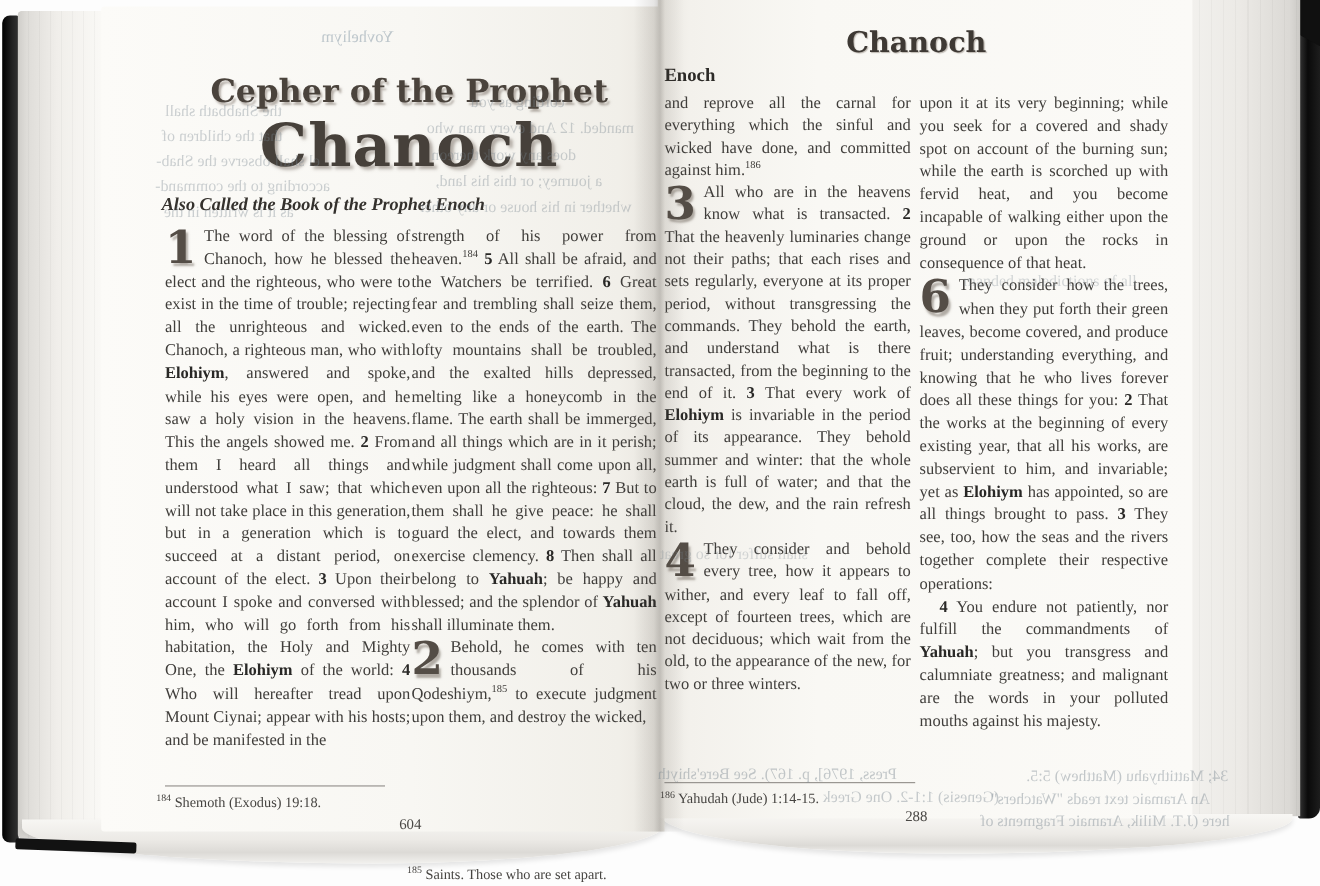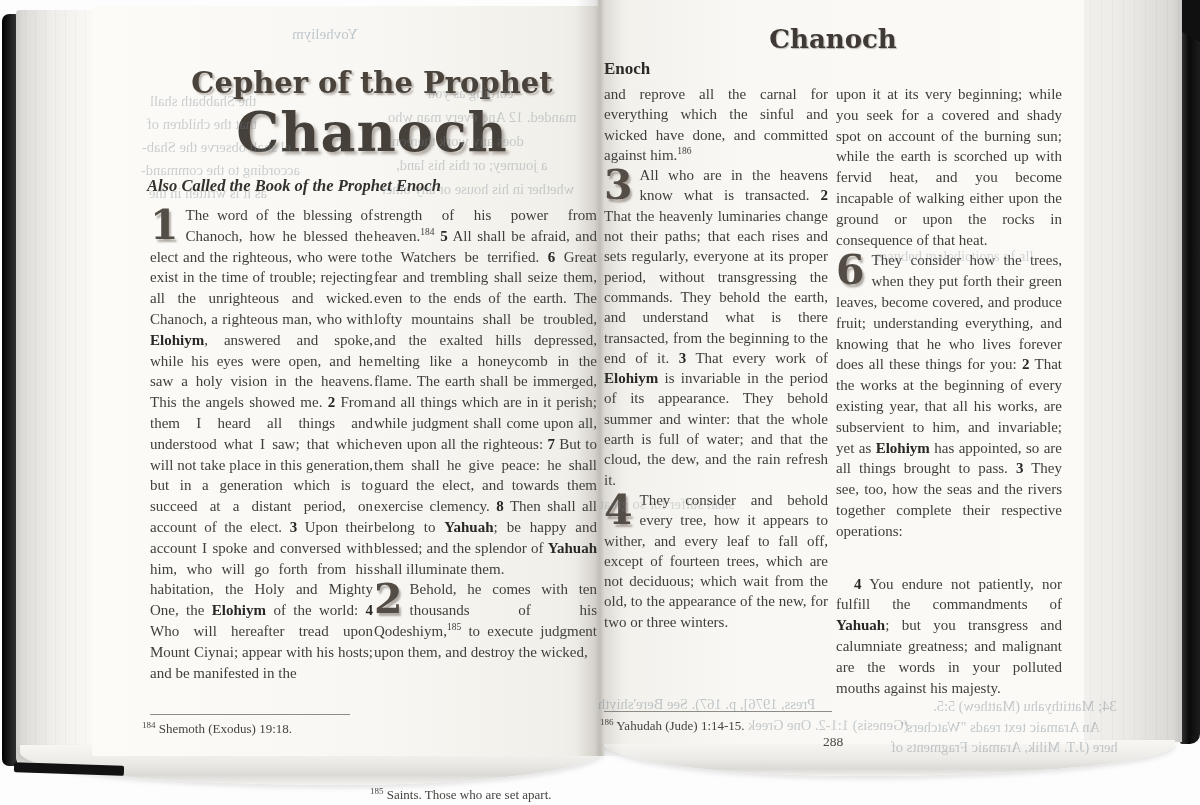--- a/index.html
+++ b/index.html
@@ -67,21 +67,21 @@
   .rp-subheader{position:absolute;left:6px;top:59px;width:458px;text-align:left;
     font-weight:700;font-size:17px;color:#2c2a27;}
 
   
   .col{position:absolute;text-align:justify;font-size:15px;line-height:20.8px;color:#403e3b;}
   .lp-col1{left:58px;top:199px;width:223px;height:507px;}
   .lp-col2{left:282px;top:199px;width:223px;height:507px;}
   .rp-col1{left:6px;top:84px;width:224px;height:628px;line-height:20.3px;}
   .rp-col2{left:238px;top:84px;width:226px;height:627px;}
   p.para{margin:0;}
-  p.indent{text-indent:18px;margin-top:32px;}
+  p.indent{text-indent:18px;}
   .col b{color:#292826;}
   sup.fnref{font-size:9.5px;line-height:0;vertical-align:super;}
   .dropcap{float:left;font-family:"DejaVu Serif", serif;font-weight:700;
     font-size:41px;line-height:34px;padding:3px 7px 0 0;color:#544d46;
     text-shadow:2px 3px 2px rgba(105,95,85,0.5);}
 
   
   .rule{position:absolute;height:1px;background:#8f8c88;}
   .lp-rule{left:58px;top:708px;width:200px;}
   .rp-rule{left:6px;top:711px;width:228px;}
@@ -146,20 +146,21 @@
 
     <div class="rule lp-rule"></div>
     <div class="footnote lp-fn1">
       <sup>184</sup>
       <span>Shemoth (Exodus) 19:18.</span>
     </div>
     <div class="footnote lp-fn2">
       <sup>185</sup>
       <span>Saints. Those who are set apart.</span>
     </div>
+    <div class="pagenum lp-num">604</div>
   </div>
 
   <div class="page-right">
     <div class="rp-header">Chanoch</div>
     <div class="rp-subheader">Enoch</div>
 
     <div class="col rp-col1">
         <p class="para">and reprove all the carnal for everything which the sinful and wicked have done, and committed against him.<sup class="fnref">186</sup></p>
         <p class="para"><span class="dropcap">3</span>All who are in the heavens know what is transacted. <b>2</b> That the heavenly luminaries change not their paths; that each rises and sets regularly, everyone at its proper period, without transgressing the commands. They behold the earth, and understand what is there transacted, from the beginning to the end of it. <b>3</b> That every work of <b>Elohiym</b> is invariable in the period of its appearance. They behold summer and winter: that the whole earth is full of water; and that the cloud, the dew, and the rain refresh it.</p>
         <p class="para"><span class="dropcap">4</span>They consider and behold every tree, how it appears to wither, and every leaf to fall off, except of fourteen trees, which are not deciduous; which wait from the old, to the appearance of the new, for two or three winters.</p>

